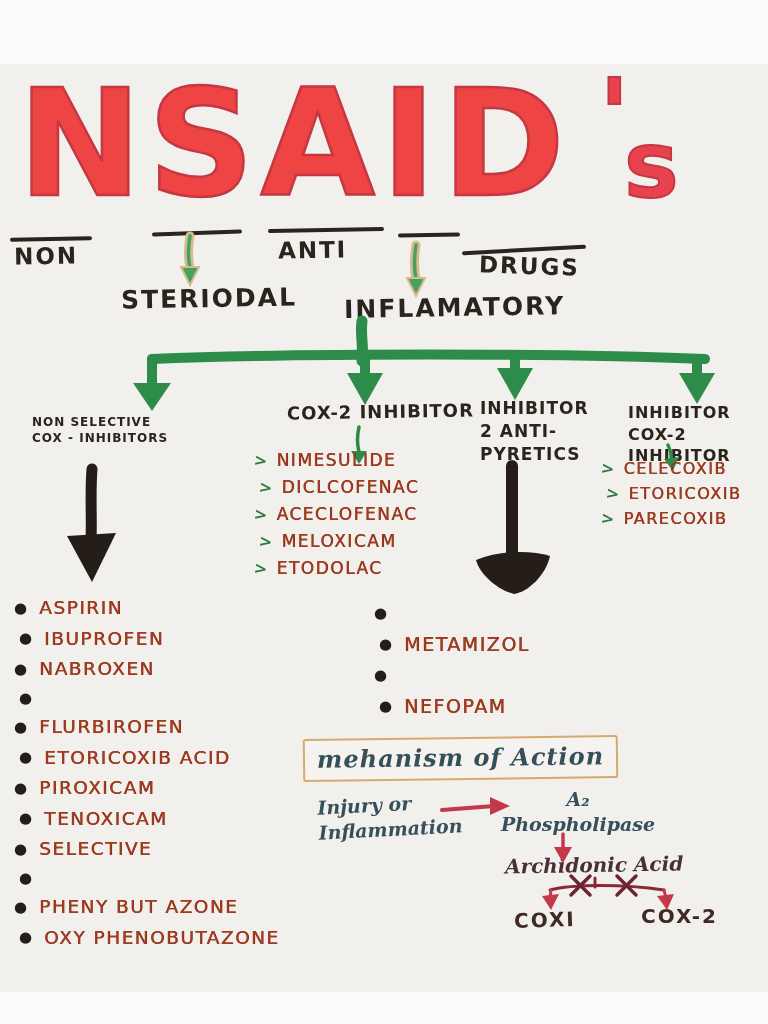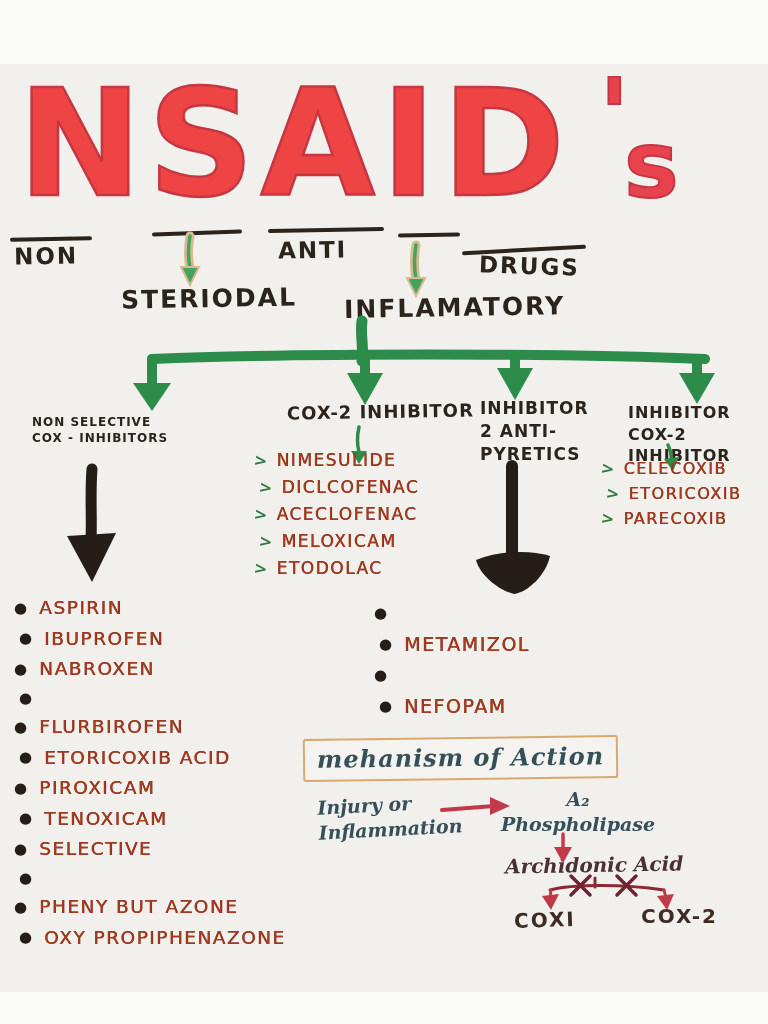--- a/index.html
+++ b/index.html
@@ -166,21 +166,21 @@
       </div>
     <div class="li">
         <span class="dot">●</span>
       </div>
     <div class="li">
         <span class="dot">●</span>
         <span class="drug">PHENY BUT AZONE</span>
       </div>
     <div class="li">
         <span class="dot">●</span>
-        <span class="drug">OXY PROPIPHENAZONE</span>
+        <span class="drug">OXY PHENOBUTAZONE</span>
       </div>
   </div>
 
   <div class="abs list list-cox2" style="left:254px;top:450px;">
     <div class="li">
         <span class="chev">&gt;</span>
         <span class="drug">NIMESULIDE</span>
       </div>
     <div class="li">
         <span class="chev">&gt;</span>

